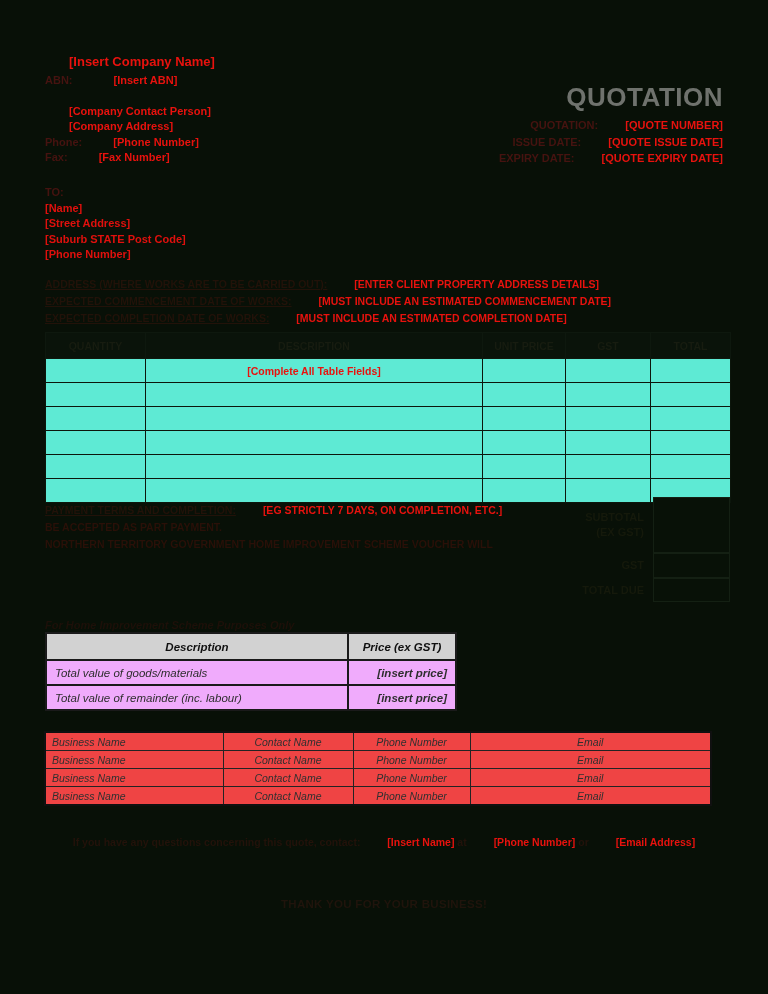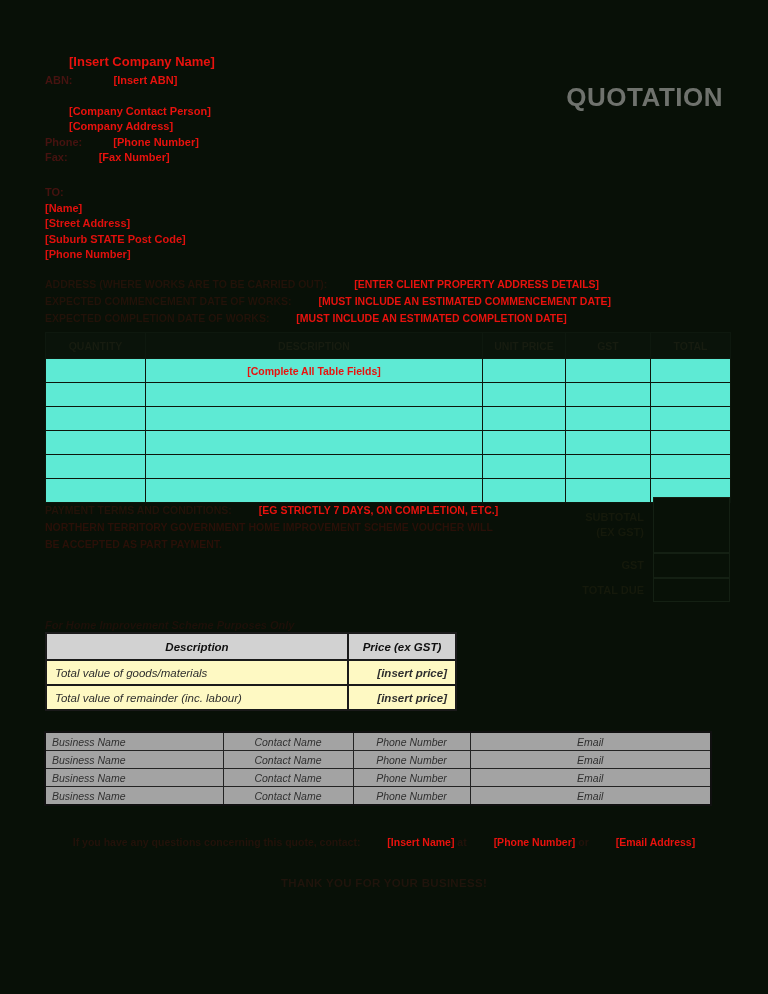--- a/index.html
+++ b/index.html
@@ -5,21 +5,21 @@
   html,body{margin:0;padding:0;background:#000;}
   .page{
     position:relative;width:768px;height:994px;background:#081007;overflow:hidden;
     font-family:"Liberation Sans",sans-serif;
   }
   .abs{position:absolute;}
   
   .red{color:#e8120e;font-weight:700;padding-left:24px;}
   .red-med{color:#e0100d;font-weight:600;}
   .dkred{color:#461310;font-weight:700;}
-  .dk{color:#221209;font-weight:700;}
+  .dk{color:#221209;font-weight:700;text-decoration:underline;}
   .title{color:#6f726d;font-weight:700;font-size:26px;letter-spacing:0.5px;margin-top:37px;}
   
   .company{left:45px;top:53px;font-size:11px;line-height:15.5px;}
   .company .name{font-size:13px;line-height:18px;margin-bottom:2px;}
   .meta{right:45px;top:117px;text-align:right;font-size:11px;line-height:16.5px;}
   .toblock{left:45px;top:185px;font-size:11px;line-height:15.5px;}
   .works{left:45px;top:276px;font-size:10.5px;line-height:17.2px;}
   
   table{border-collapse:collapse;table-layout:fixed;}
   .items{left:45px;top:332px;}
@@ -35,34 +35,34 @@
   .totals-row{display:flex;align-items:center;}
   .totals-label{flex:1;text-align:right;padding-right:9px;font-size:11px;
     color:#15190b;font-weight:700;line-height:15px;}
   .totals-box{width:75px;align-self:stretch;border:1px solid #142013;background:#081107;}
   
   .his-title{left:45px;top:619px;font-size:11px;color:#1d1009;font-weight:700;font-style:italic;}
   .his{left:45px;top:632px;}
   .his table{width:410px;border:2px solid #0c0c0c;}
   .his th{height:23px;background:#d2d2d2;border:2px solid #1a1a1a;
     font-size:11.5px;color:#101010;font-weight:700;font-style:italic;text-align:center;}
-  .his td{height:23px;background:#fef9c3;border:2px solid #1a1a1a;
+  .his td{height:23px;background:#f0abfc;border:2px solid #1a1a1a;
     font-size:11.5px;color:#2e2e2e;font-style:italic;padding:0 8px;}
   .his td.price{text-align:right;font-weight:700;}
   
   .sub-title{left:45px;top:715px;font-size:10.5px;font-style:italic;}
   .sub{left:44px;top:731px;}
   .sub table{width:666px;border:2px solid #101010;}
-  .sub td{height:17px;background:#a3a3a3;border:1px solid #232323;
+  .sub td{height:17px;background:#ef4444;border:1px solid #232323;
     font-size:10.5px;color:#303030;font-style:italic;text-align:center;padding:0 6px;}
   .sub td.biz{text-align:left;}
   
   .contact-line{left:0;top:836px;width:768px;text-align:center;font-size:10.5px;}
   .contact-line .dk-sent{color:#23120a;font-weight:700;}
-  .thanks{left:0;top:877px;width:768px;text-align:center;
+  .thanks{left:0;top:898px;width:768px;text-align:center;
     font-size:11.5px;color:#20140c;font-weight:700;letter-spacing:0.3px;}
 </style>
 </head>
 <body>
 
 <div class="page">
 
   <div class="abs company">
     <div class="name red">[Insert Company Name]</div>
     <div>
@@ -77,20 +77,34 @@
       <span class="red" style="margin-left:4px;">[Phone Number]</span>
     </div>
     <div>
       <span class="dkred">Fax:</span>
       <span class="red" style="margin-left:4px;">[Fax Number]</span>
     </div>
   </div>
 
   <div class="abs title" style="right:45px;top:45px;">QUOTATION</div>
 
+  <div class="abs meta">
+    <div>
+      <span class="dkred">QUOTATION:</span>
+      <span class="red">[QUOTE NUMBER]</span>
+    </div>
+    <div>
+      <span class="dkred">ISSUE DATE:</span>
+      <span class="red">[QUOTE ISSUE DATE]</span>
+    </div>
+    <div>
+      <span class="dkred">EXPIRY DATE:</span>
+      <span class="red">[QUOTE EXPIRY DATE]</span>
+    </div>
+  </div>
 
   <div class="abs toblock">
     <div class="dkred">TO:</div>
     <div class="red-med">[Name]</div>
     <div class="red-med">[Street Address]</div>
     <div class="red-med">[Suburb STATE Post Code]</div>
     <div class="red-med">[Phone Number]</div>
   </div>
 
   <div class="abs works">
@@ -168,25 +182,25 @@
             <td></td>
             <td></td>
             <td></td>
           </tr>
       </tbody>
     </table>
   </div>
 
   <div class="abs payment">
     <div>
-      <span class="dk">PAYMENT TERMS AND CONDITIONS:</span>
+      <span class="dk">PAYMENT TERMS AND COMPLETION:</span>
       <span class="red">[EG STRICTLY 7 DAYS, ON COMPLETION, ETC.]</span>
     </div>
+    <div class="note">BE ACCEPTED AS PART PAYMENT.</div>
     <div class="note">NORTHERN TERRITORY GOVERNMENT HOME IMPROVEMENT SCHEME VOUCHER WILL</div>
-    <div class="note">BE ACCEPTED AS PART PAYMENT.</div>
   </div>
 
   <div class="abs totals">
     <div class="totals-row" style="height:56px;">
       <div class="totals-label">
         <div>SUBTOTAL</div>
         <div>(EX GST)</div>
       </div>
       <div class="totals-box"></div>
     </div>

